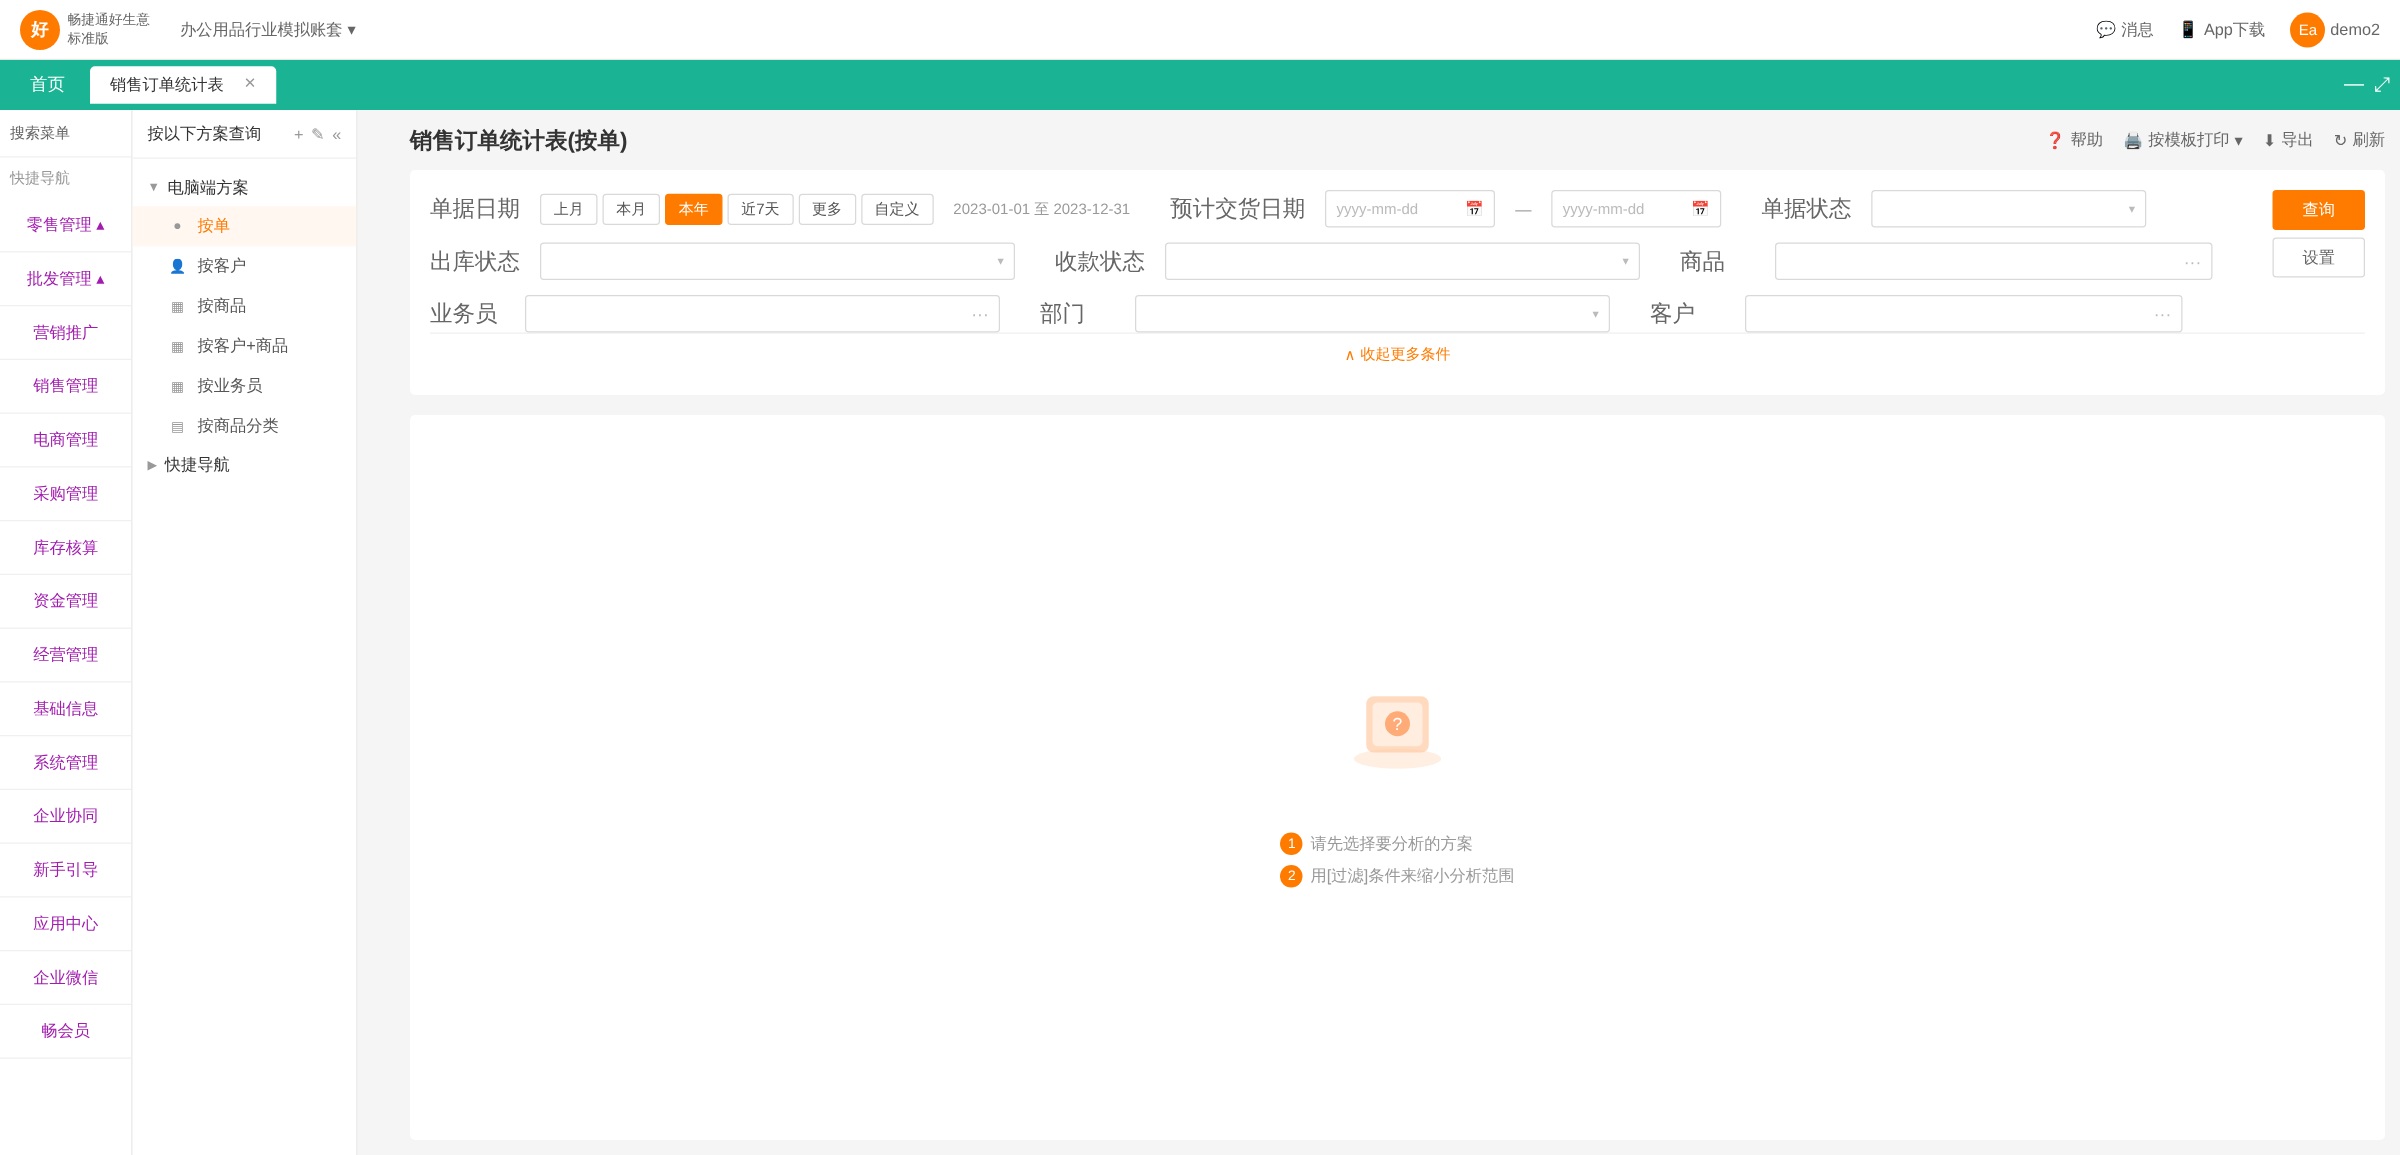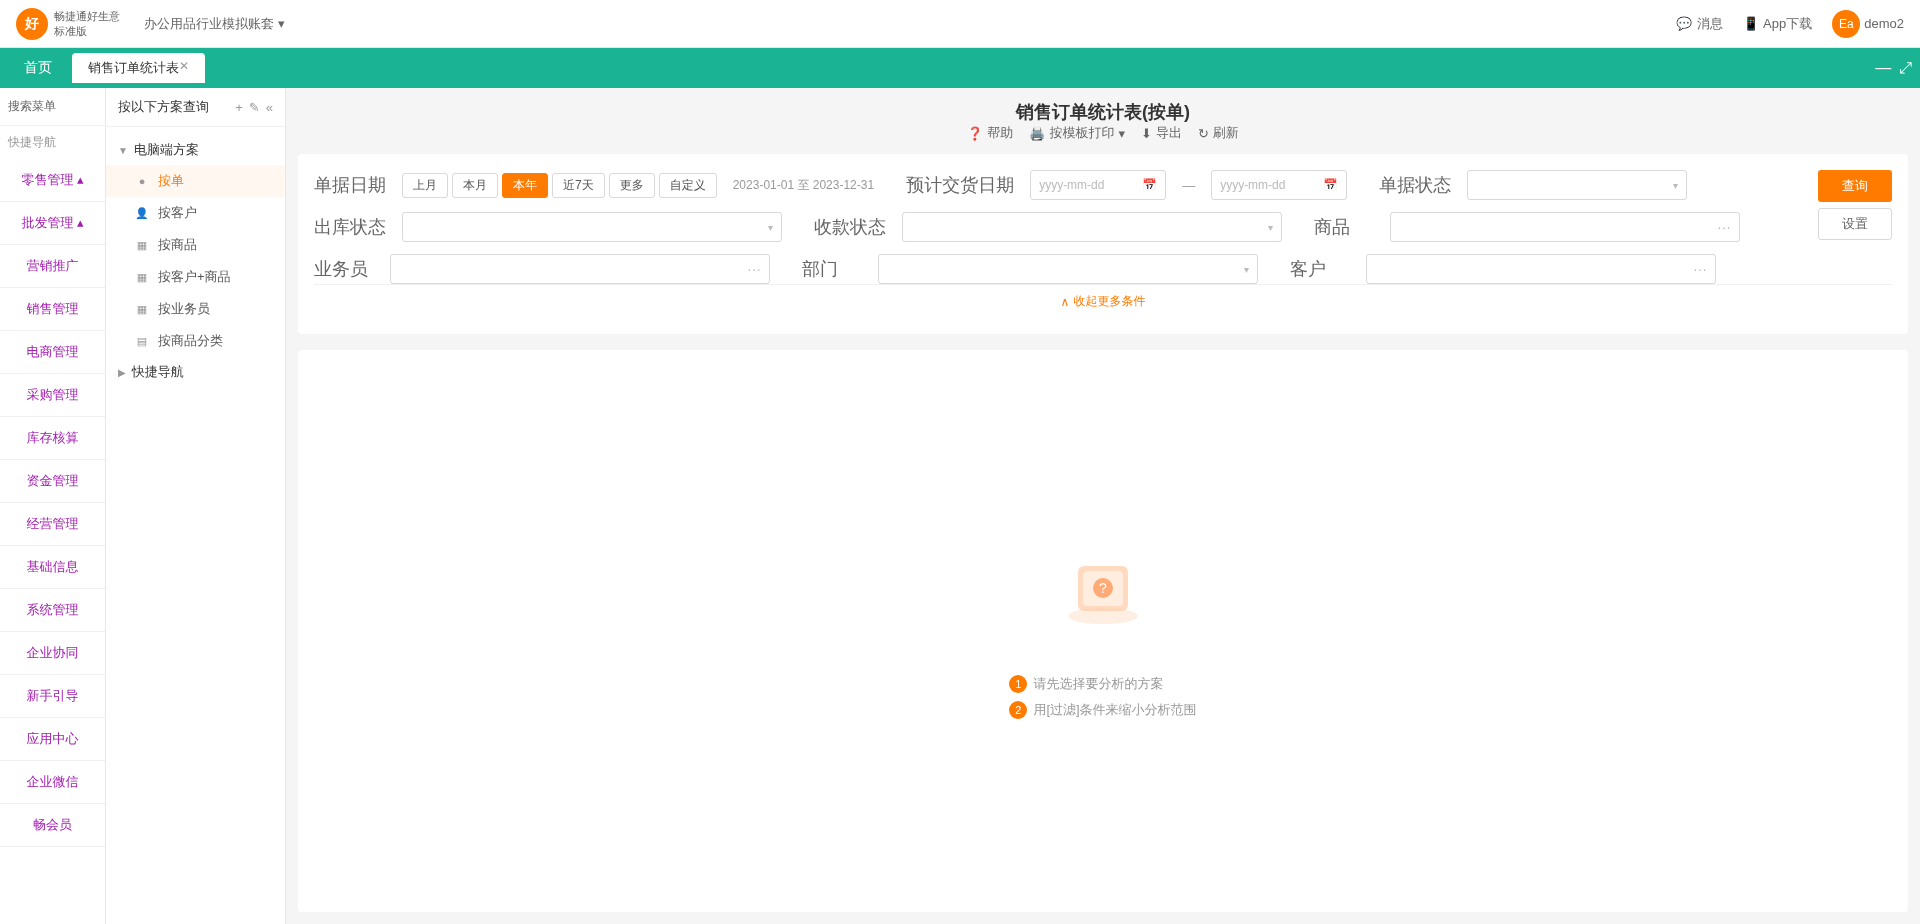--- a/index.html
+++ b/index.html
@@ -12,53 +12,53 @@
     .logo-circle { width: 32px; height: 32px; background: #ff7b00; border-radius: 50%; display: flex; align-items: center; justify-content: center; color: #fff; font-size: 14px; font-weight: bold; }
     .logo-text { font-size: 11px; color: #666; line-height: 1.3; }
     .industry-select { display: flex; align-items: center; gap: 4px; color: #666; font-size: 13px; cursor: pointer; margin-left: 16px; }
     .top-bar-right { display: flex; align-items: center; gap: 20px; color: #666; font-size: 13px; }
     .top-bar-right-item { display: flex; align-items: center; gap: 4px; cursor: pointer; }
     .avatar { width: 28px; height: 28px; border-radius: 50%; background: #ff7b00; display: flex; align-items: center; justify-content: center; color: #fff; font-size: 12px; }
 
     
     .tab-bar { height: 40px; background: #1ab394; display: flex; align-items: center; padding: 0 8px; gap: 4px; }
     .tab-home { color: #fff; font-size: 14px; padding: 6px 16px; cursor: pointer; }
-    .tab-item { background: #fff; color: #333; font-size: 13px; padding: 6px 16px; border-radius: 4px 4px 0 0; display: flex; align-items: flex-start; gap: 0; cursor: pointer; }
+    .tab-item { background: #fff; color: #333; font-size: 13px; padding: 6px 16px; border-radius: 4px 4px 0 0; display: flex; align-items: flex-start; gap: 16px; cursor: pointer; }
     .tab-close { color: #999; font-size: 12px; cursor: pointer; }
     .tab-bar-right { margin-left: auto; display: flex; align-items: center; gap: 8px; }
     .tab-bar-btn { color: #fff; cursor: pointer; font-size: 16px; }
 
     
     .main-layout { display: flex; flex: 1; overflow: hidden; }
 
     
     .sidebar { width: 106px; background: #fff; border-right: 1px solid #e8e8e8; display: flex; flex-direction: column; overflow-y: auto; }
     .sidebar-item { padding: 12px 8px; text-align: center; cursor: pointer; color: #a21caf; font-size: 13px; border-bottom: 1px solid #f0f0f0; }
     .sidebar-search { padding: 10px 8px; font-size: 12px; color: #666; border-bottom: 1px solid #f0f0f0; cursor: pointer; }
     .sidebar-nav { padding: 8px; font-size: 12px; color: #999; cursor: pointer; }
 
     
-    .content-area { flex: 1; display: flex; overflow: hidden; }
+    .content-area { flex: 1; display: flex; overflow: hidden; gap: 30px; }
 
     
     .scheme-panel { width: 180px; background: #fff; border-right: 1px solid #e8e8e8; display: flex; flex-direction: column; }
     .scheme-panel-header { display: flex; align-items: center; justify-content: space-between; padding: 10px 12px; border-bottom: 1px solid #f0f0f0; }
     .scheme-panel-title { font-size: 13px; color: #333; }
     .scheme-panel-actions { display: flex; gap: 6px; color: #999; cursor: pointer; }
     .scheme-tree { padding: 8px 0; }
     .scheme-group { }
     .scheme-group-header { display: flex; align-items: center; gap: 6px; padding: 6px 12px; cursor: pointer; color: #333; font-size: 13px; }
     .scheme-group-icon { color: #999; font-size: 10px; }
     .scheme-item { display: flex; align-items: center; gap: 8px; padding: 7px 12px 7px 28px; cursor: pointer; color: #555; font-size: 13px; }
     .scheme-item.active { background: #fff7f0; color: #ff7b00; }
     .scheme-item-icon { width: 16px; height: 16px; display: inline-flex; align-items: center; justify-content: center; font-size: 11px; color: #999; }
 
     
     .main-content { flex: 1; display: flex; flex-direction: column; overflow: hidden; background: #f5f5f5; padding: 12px; }
-    .page-title-bar { display: flex; align-items: center; justify-content: space-between; margin-bottom: 12px; flex-direction: column; }
+    .page-title-bar { display: flex; align-items: center; justify-content: space-between; margin-bottom: 12px; }
     .page-title { font-size: 18px; font-weight: bold; color: #333; }
     .page-actions { display: flex; align-items: center; gap: 16px; }
     .page-action { display: flex; align-items: center; gap: 4px; color: #666; font-size: 13px; cursor: pointer; }
 
     
     .filter-area { background: #fff; border-radius: 4px; padding: 16px; margin-bottom: 8px; }
     .filter-row { display: flex; align-items: center; gap: 16px; margin-bottom: 12px; }
     .filter-row:last-child { margin-bottom: 0; }
     .filter-label { color: #666; font-size: 18px; min-width: 60px; white-space: nowrap; }
     .filter-date-btns { display: flex; gap: 4px; }

